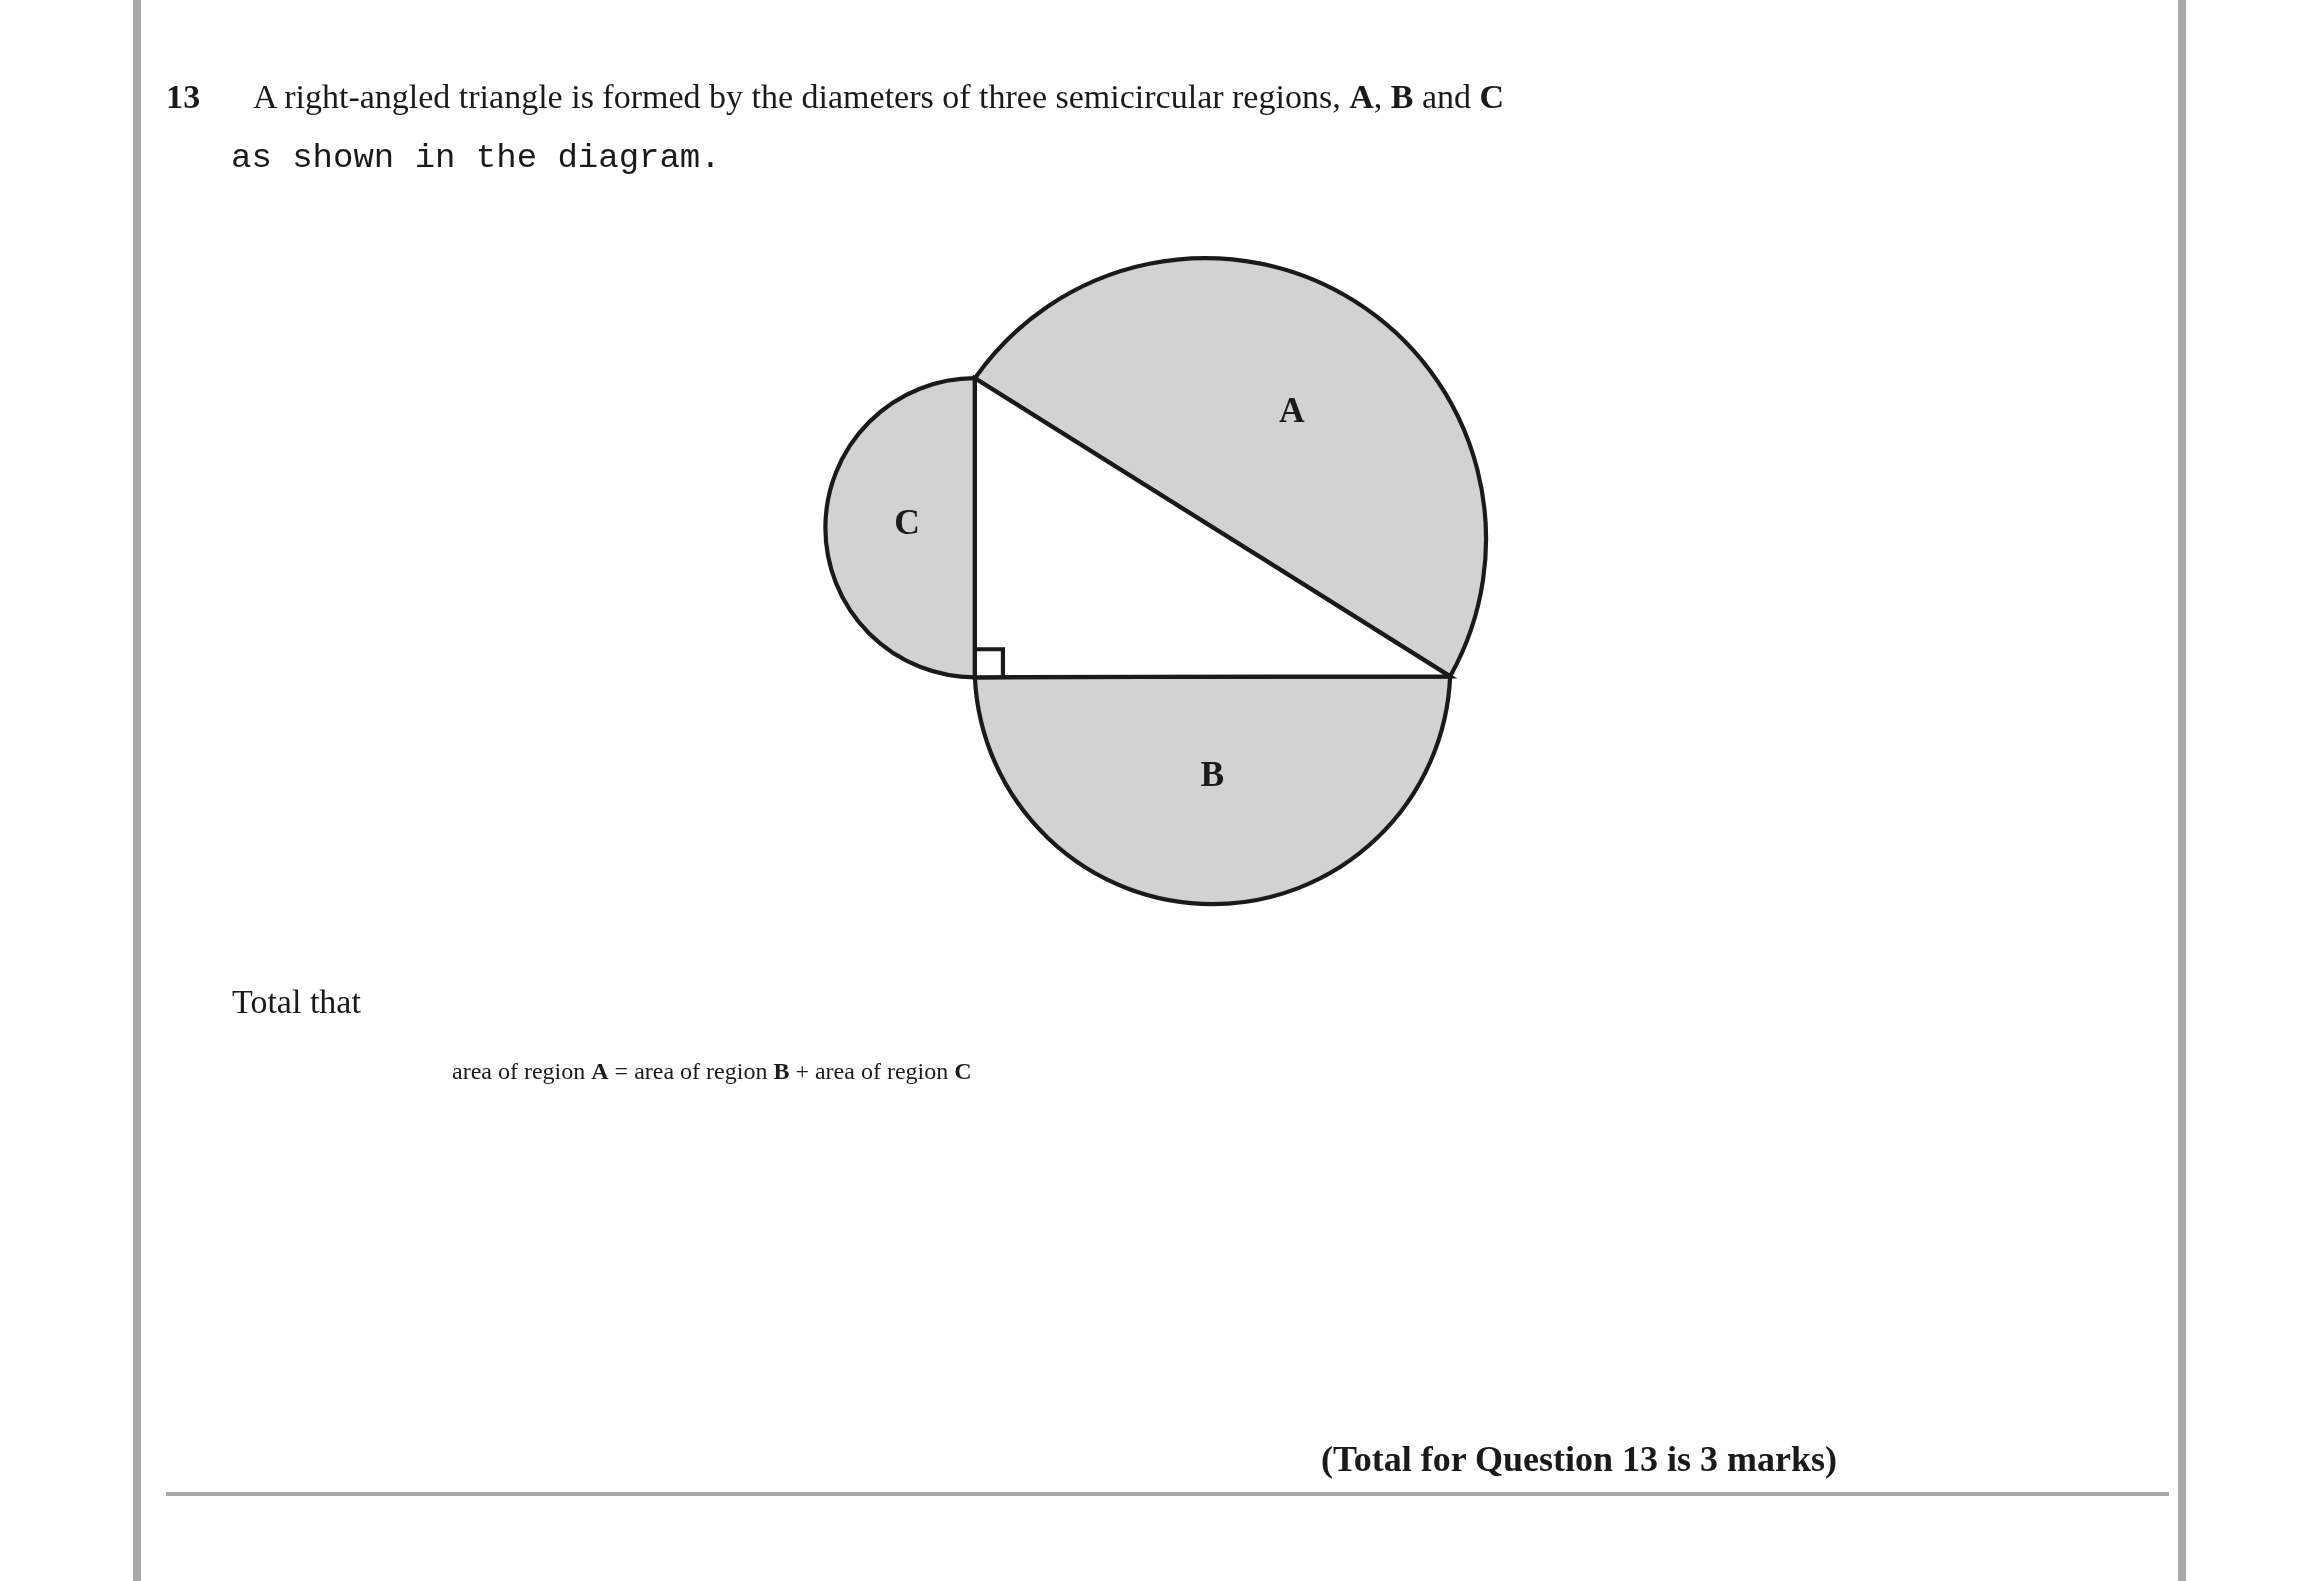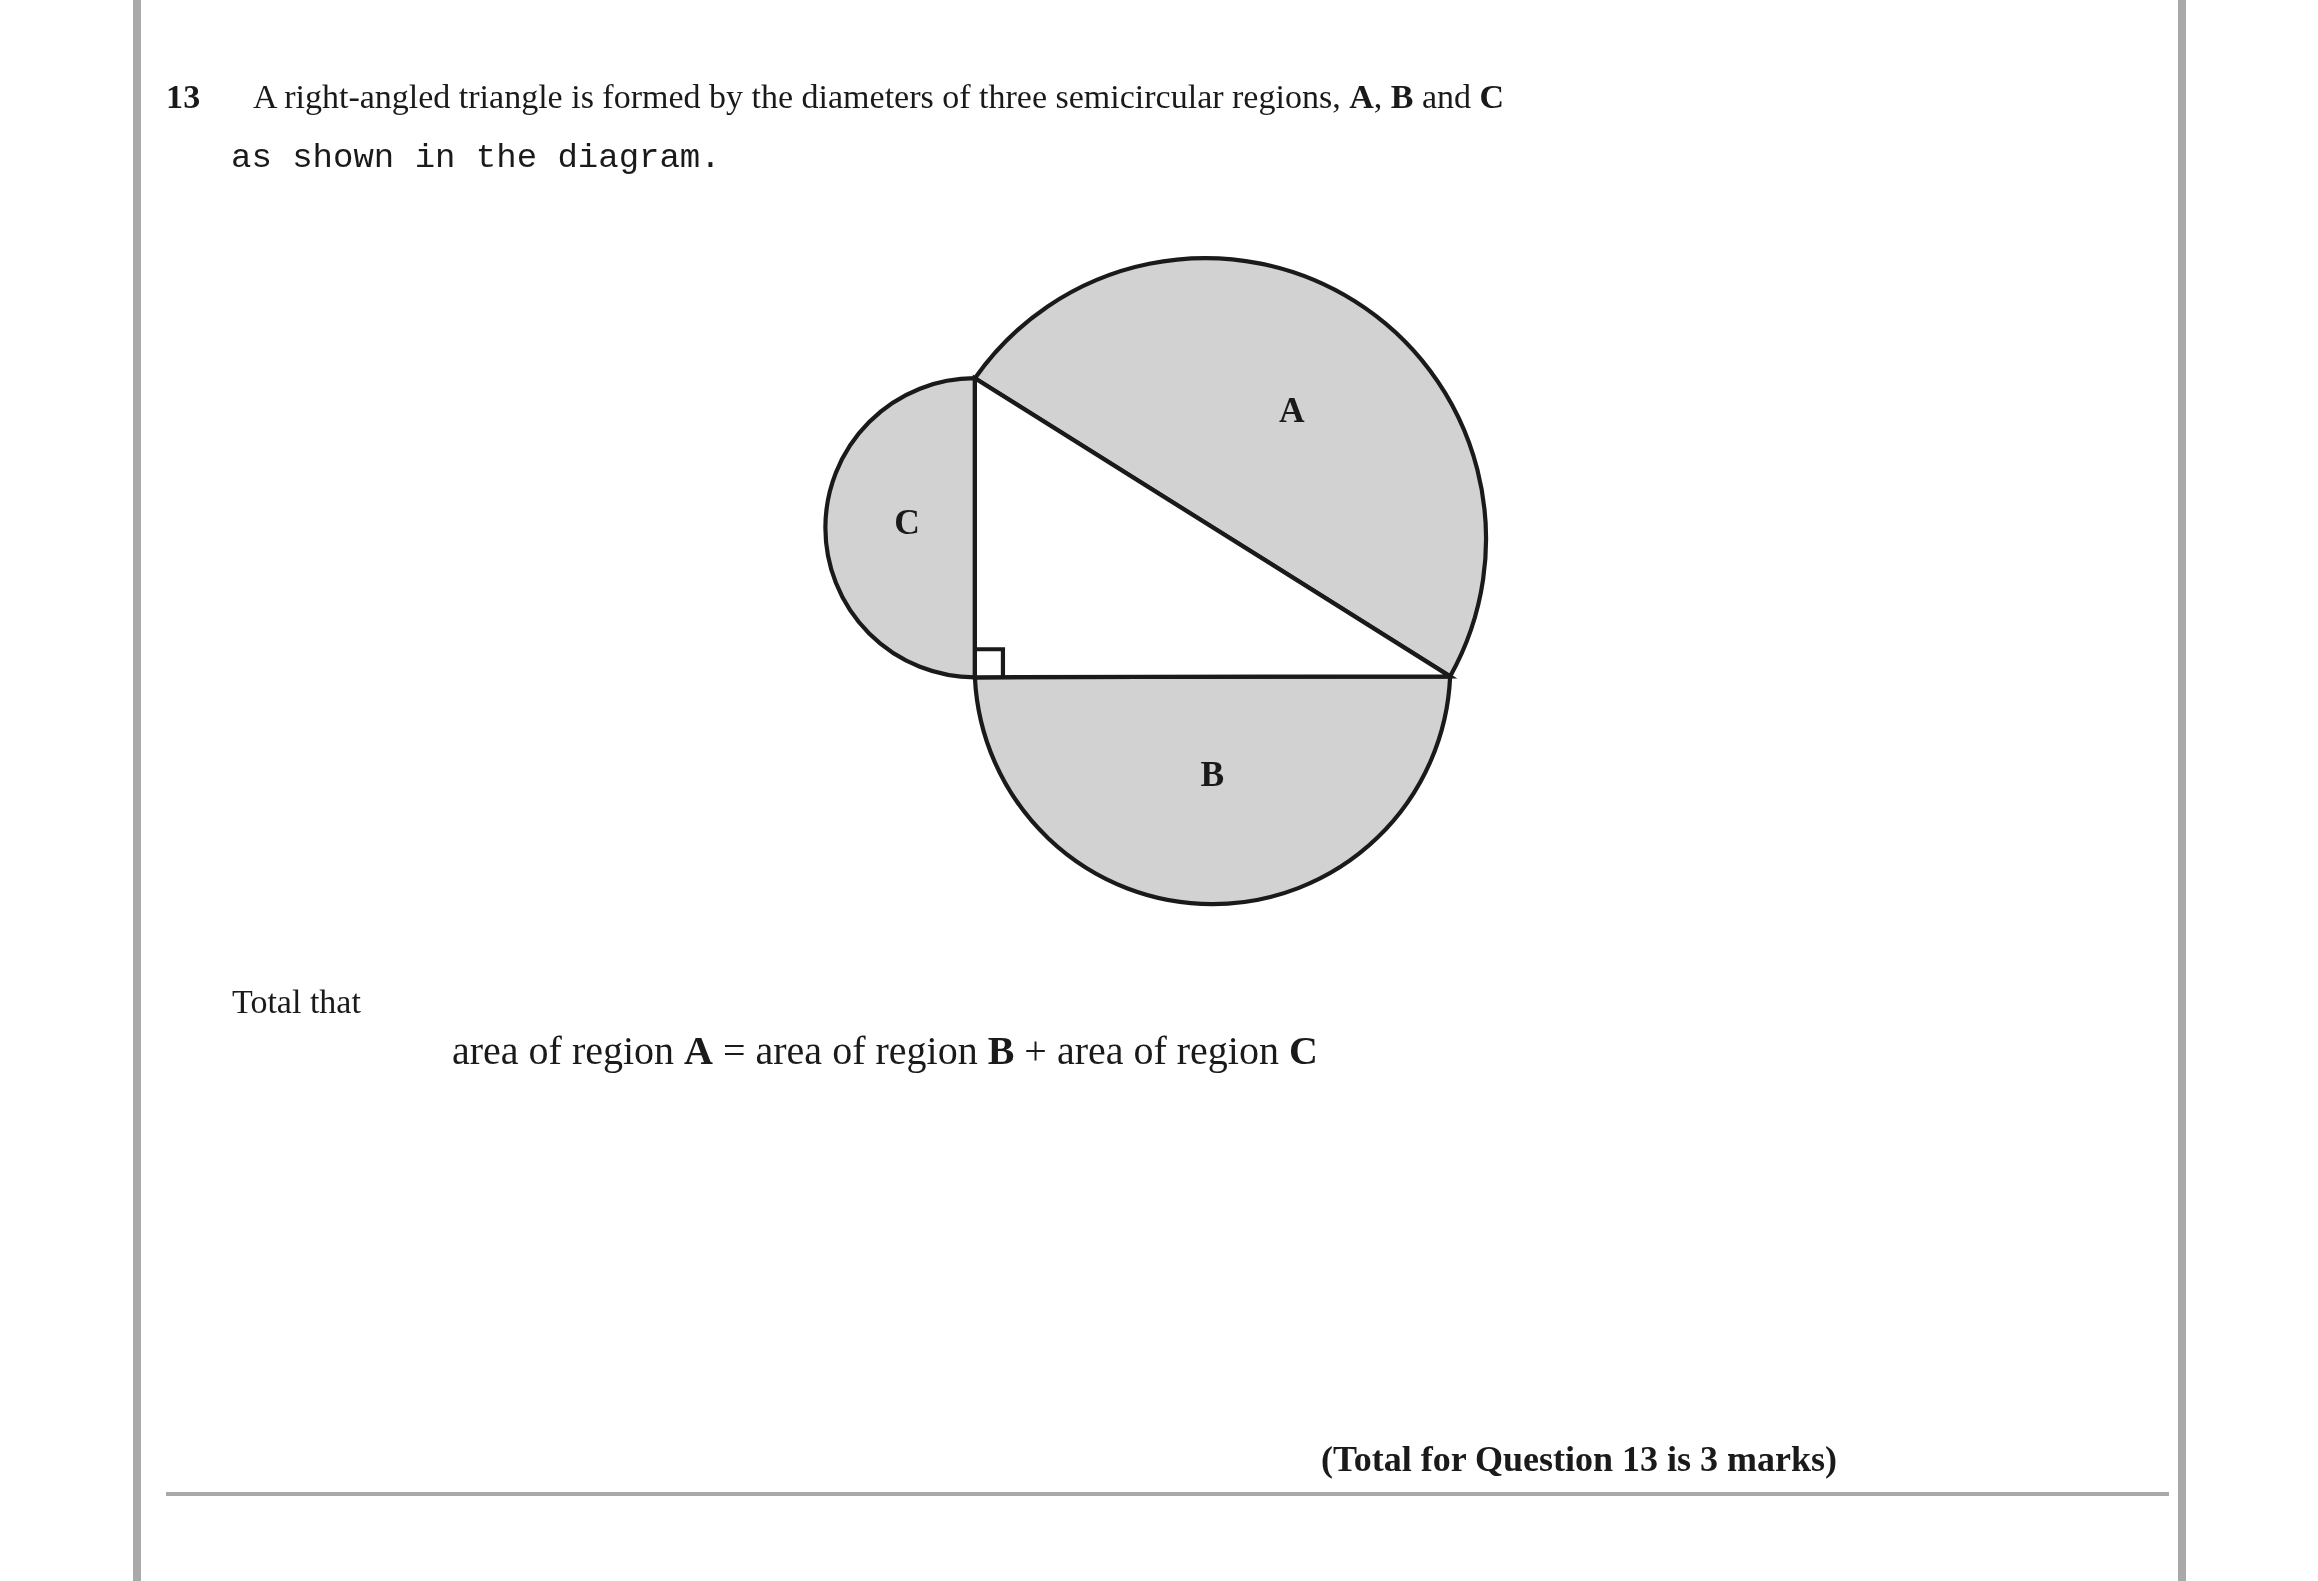--- a/index.html
+++ b/index.html
@@ -78,22 +78,22 @@
     position: absolute;
     left: 232px;
     top: 985px;
     font-size: 34px;
     line-height: 1;
     white-space: nowrap;
   }
   .equation {
     position: absolute;
     left: 452px;
-    top: 1031px;
-    font-size: 40px;
+    top: 1059px;
+    font-size: 24px;
     line-height: 1;
     white-space: nowrap;
   }
   .total-marks {
     position: absolute;
     left: 1321px;
     top: 1441px;
     font-size: 36px;
     font-weight: bold;
     line-height: 1;

